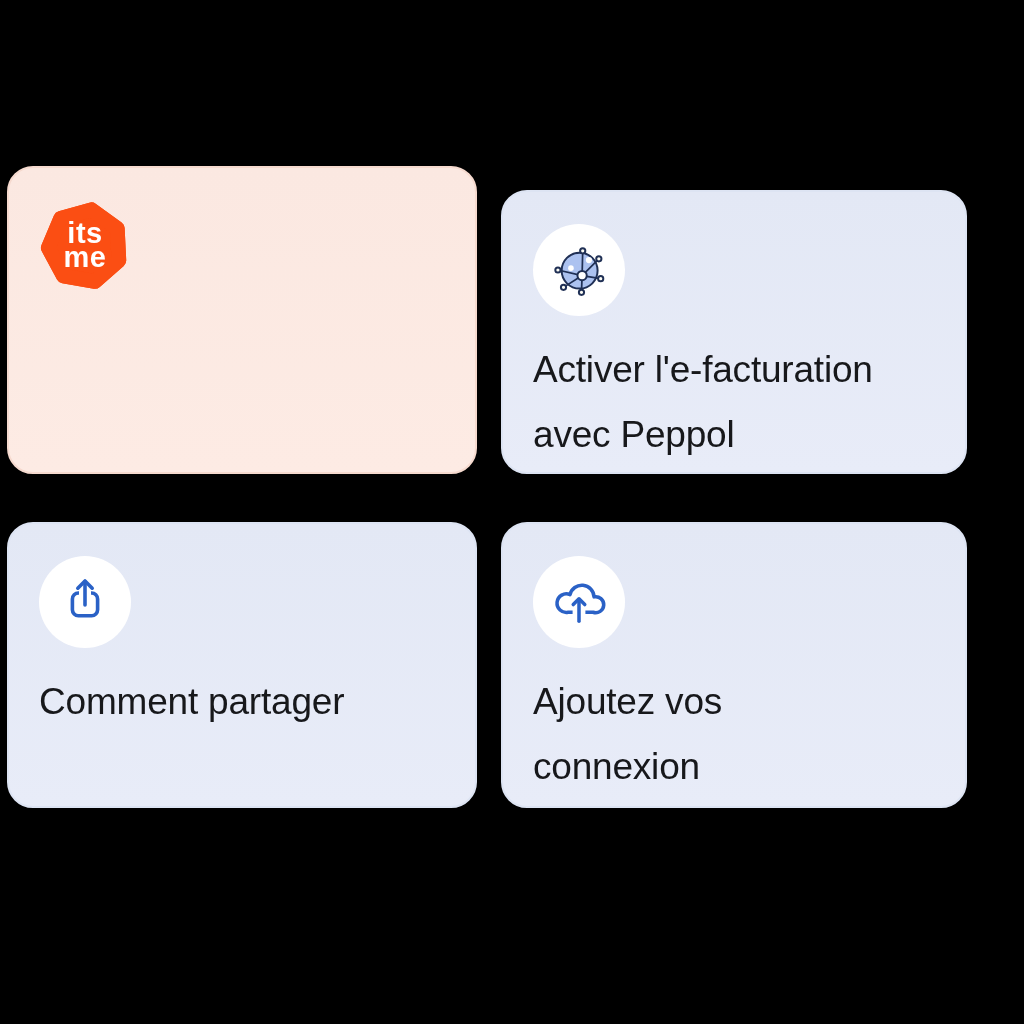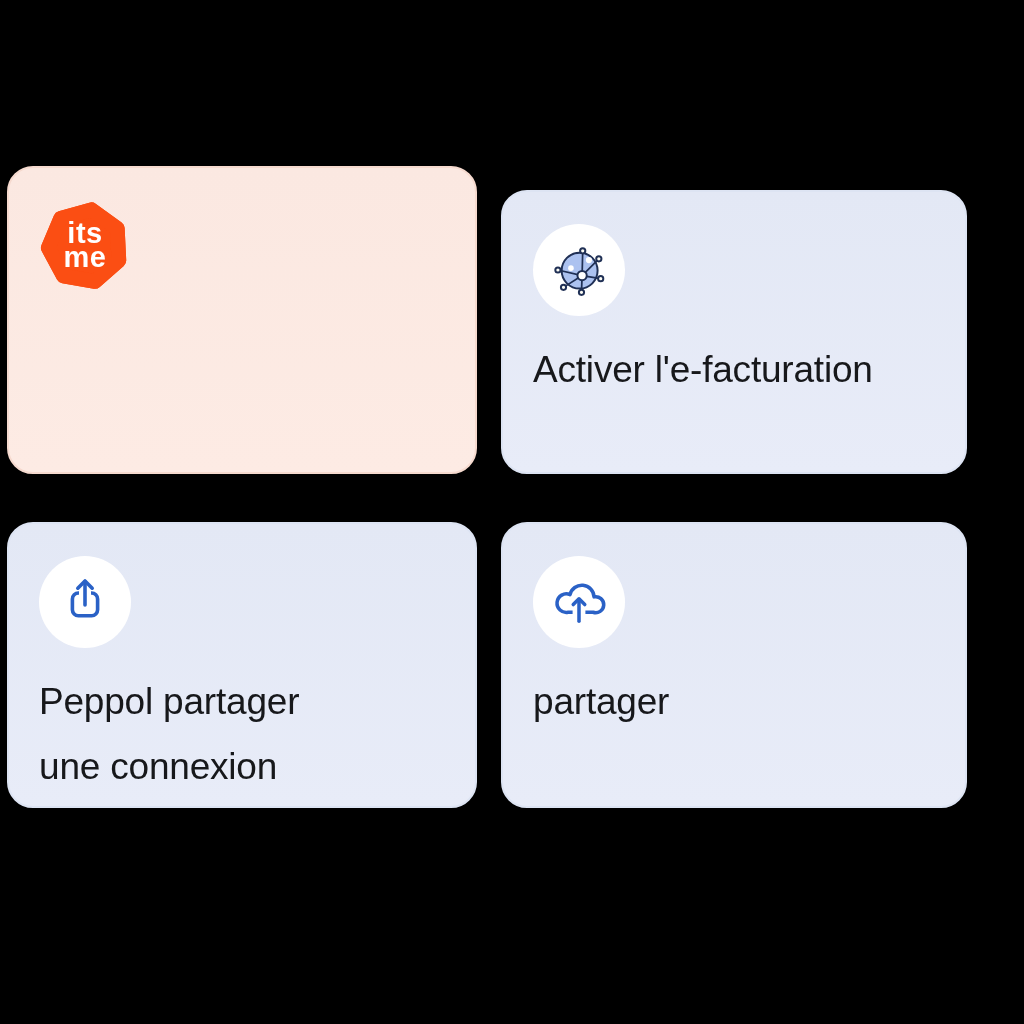--- a/index.html
+++ b/index.html
@@ -118,50 +118,51 @@
             <circle cx="25" cy="78" r="4.2" fill="#FCFCF5"></circle>
             <circle cx="16" cy="50" r="4.2" fill="#FCFCF5"></circle>
             <circle cx="55" cy="59" r="7.5" fill="#FFFFFF"></circle>
             <circle cx="66" cy="34" r="5" fill="#FFFFFF" stroke="none"></circle>
             <circle cx="37" cy="47" r="4.5" fill="#FFFFFF" stroke="none"></circle>
           </g>
         </svg>
       </div>
       <div class="card-title">
         <div>Activer l'e-facturation</div>
+        <div>avec Peppol</div>
       </div>
     </div>
 
     <div class="card lavender">
       <div class="icon-circle">
         <svg width="60" height="60" viewBox="0 0 100 100">
           <g fill="none" stroke-width="6" stroke-linecap="round" stroke-linejoin="round" stroke="#2A61C6">
             <rect x="29" y="35" width="42" height="38" rx="10"></rect>
             <rect x="40" y="27" width="20" height="14" fill="#FFFFFF" stroke="none"></rect>
             <path d="M50 55 V16"></path>
             <path d="M38 27 L50 15 L62 27"></path>
           </g>
         </svg>
       </div>
       <div class="card-title">
-        <div>Peppol partager</div>
-        <div>une connexion</div>
+        <div>Comment partager</div>
       </div>
     </div>
 
     <div class="card lavender">
       <div class="icon-circle">
         <svg width="64" height="64" viewBox="0 0 100 100">
           <g fill="none" stroke-width="5.5" stroke-linecap="round" stroke-linejoin="round" stroke="#2A61C6">
             <path d="M33 66 A 14.5 14.5 0 1 1 36 38.5 A 19 19 0 0 1 73.5 42 A 12.5 12.5 0 1 1 72 66 Z"></path>
             <rect x="40" y="57" width="20" height="13" fill="#FFFFFF" stroke="none"></rect>
             <path d="M50 80 V46"></path>
             <path d="M41 54 L50 45 L59 54"></path>
           </g>
         </svg>
       </div>
       <div class="card-title">
-        <div>partager</div>
+        <div>Ajoutez vos</div>
+        <div>connexion</div>
       </div>
     </div>
 
   </div>
 </div>
 
 </body></html>

